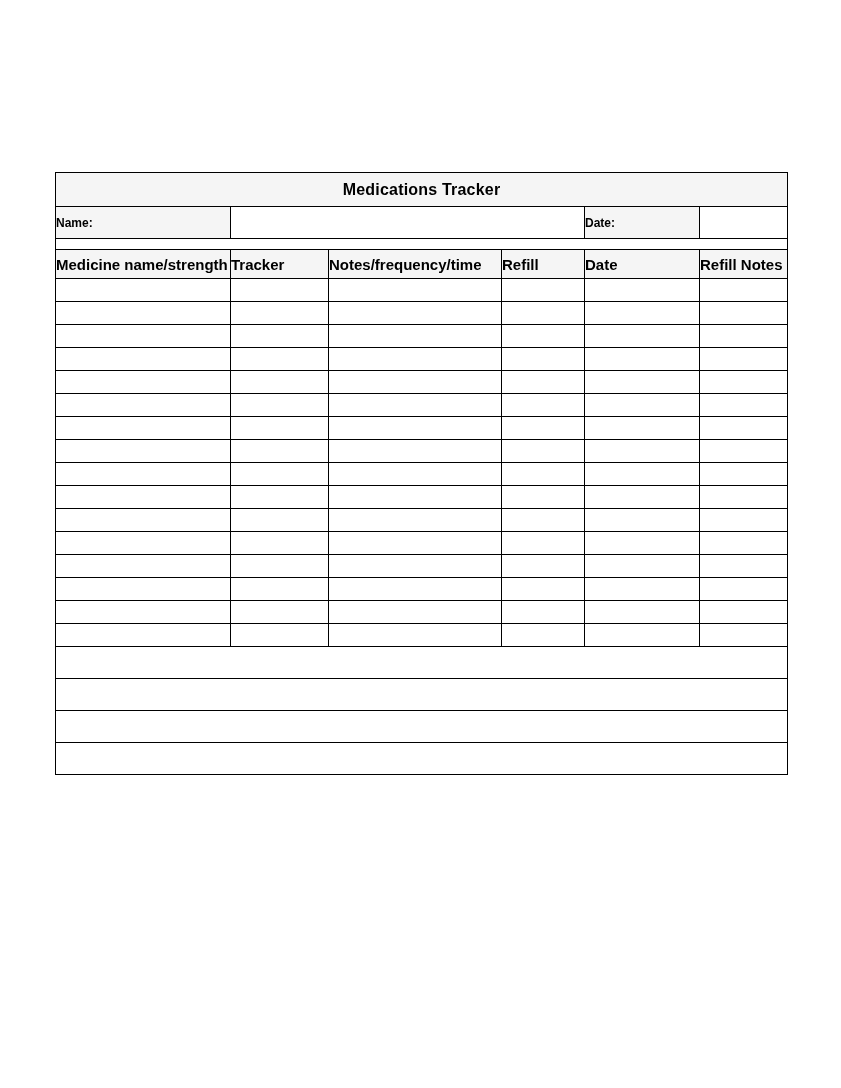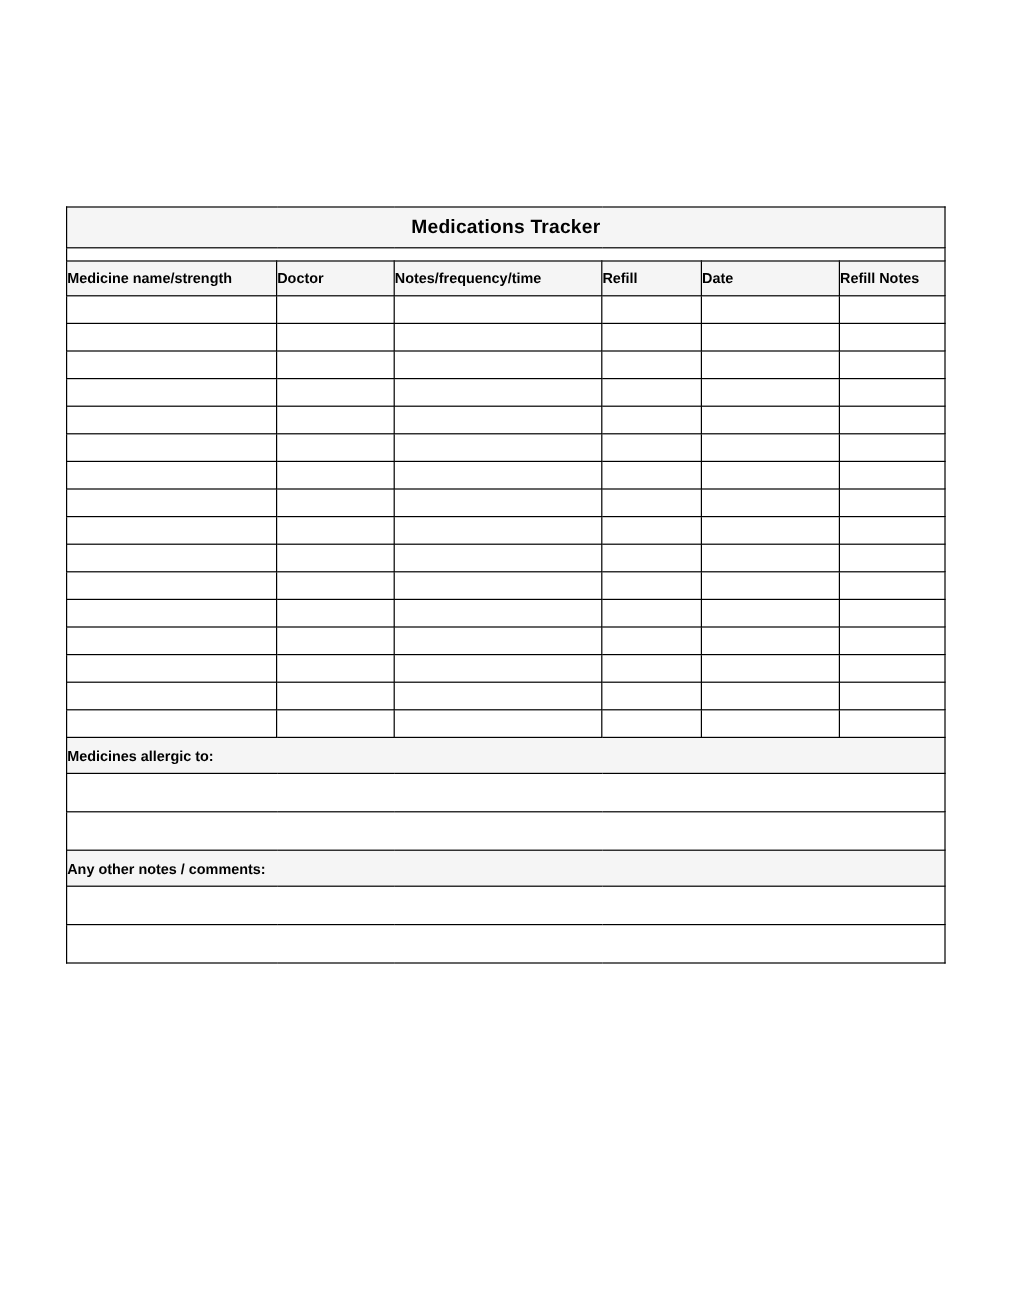--- a/index.html
+++ b/index.html
@@ -67,21 +67,21 @@
     border-right: 1px solid #000000;
     border-top: 1px solid #000000;
     border-bottom: 1px solid #000000;
   }
 
   
   .colhead-row td {
     height: 28px;
     background: #f5f5f5 !important;
     font-weight: bold;
-    font-size: 12px;
+    font-size: 15px;
     padding-left: 6px;
     white-space: nowrap;
   }
 
   
   .data-row td { height: 22px; }
 
   
   .section-head td {
     height: 29px;
@@ -105,26 +105,32 @@
         <col style="width: 98px;">
         <col style="width: 173px;">
         <col style="width: 83px;">
         <col style="width: 115px;">
         <col style="width: 88px;">
       </colgroup>
     <tbody id="sheet-body">
         <tr class="title-row">
           <td class="title-cell" colspan="6">Medications Tracker</td>
         </tr>
+        <tr class="namedate-row">
+          <td class="label-cell">Name:</td>
+          <td class="blank-cell" colspan="3"></td>
+          <td class="label-cell">Date:</td>
+          <td class="blank-cell"></td>
+        </tr>
         <tr class="spacer-row">
           <td colspan="6"></td>
         </tr>
         <tr class="colhead-row">
           <td>Medicine name/strength</td>
-          <td>Doctor</td>
+          <td>Tracker</td>
           <td>Notes/frequency/time</td>
           <td>Refill</td>
           <td>Date</td>
           <td>Refill Notes</td>
         </tr>
         <tr class="data-row">
           <td></td>
           <td></td>
           <td></td>
           <td></td>
@@ -244,31 +250,25 @@
           <td></td>
         </tr>
         <tr class="data-row">
           <td></td>
           <td></td>
           <td></td>
           <td></td>
           <td></td>
           <td></td>
         </tr>
-        <tr class="section-head">
-          <td colspan="6">Medicines allergic to:</td>
-        </tr>
-        <tr class="section-blank">
-          <td colspan="6"></td>
-        </tr>
-        <tr class="section-blank">
-          <td colspan="6"></td>
-        </tr>
-        <tr class="section-head">
-          <td colspan="6">Any other notes / comments:</td>
+        <tr class="section-blank">
+          <td colspan="6"></td>
+        </tr>
+        <tr class="section-blank">
+          <td colspan="6"></td>
         </tr>
         <tr class="section-blank">
           <td colspan="6"></td>
         </tr>
         <tr class="section-blank">
           <td colspan="6"></td>
         </tr>
       </tbody>
   </table>
 </div>

